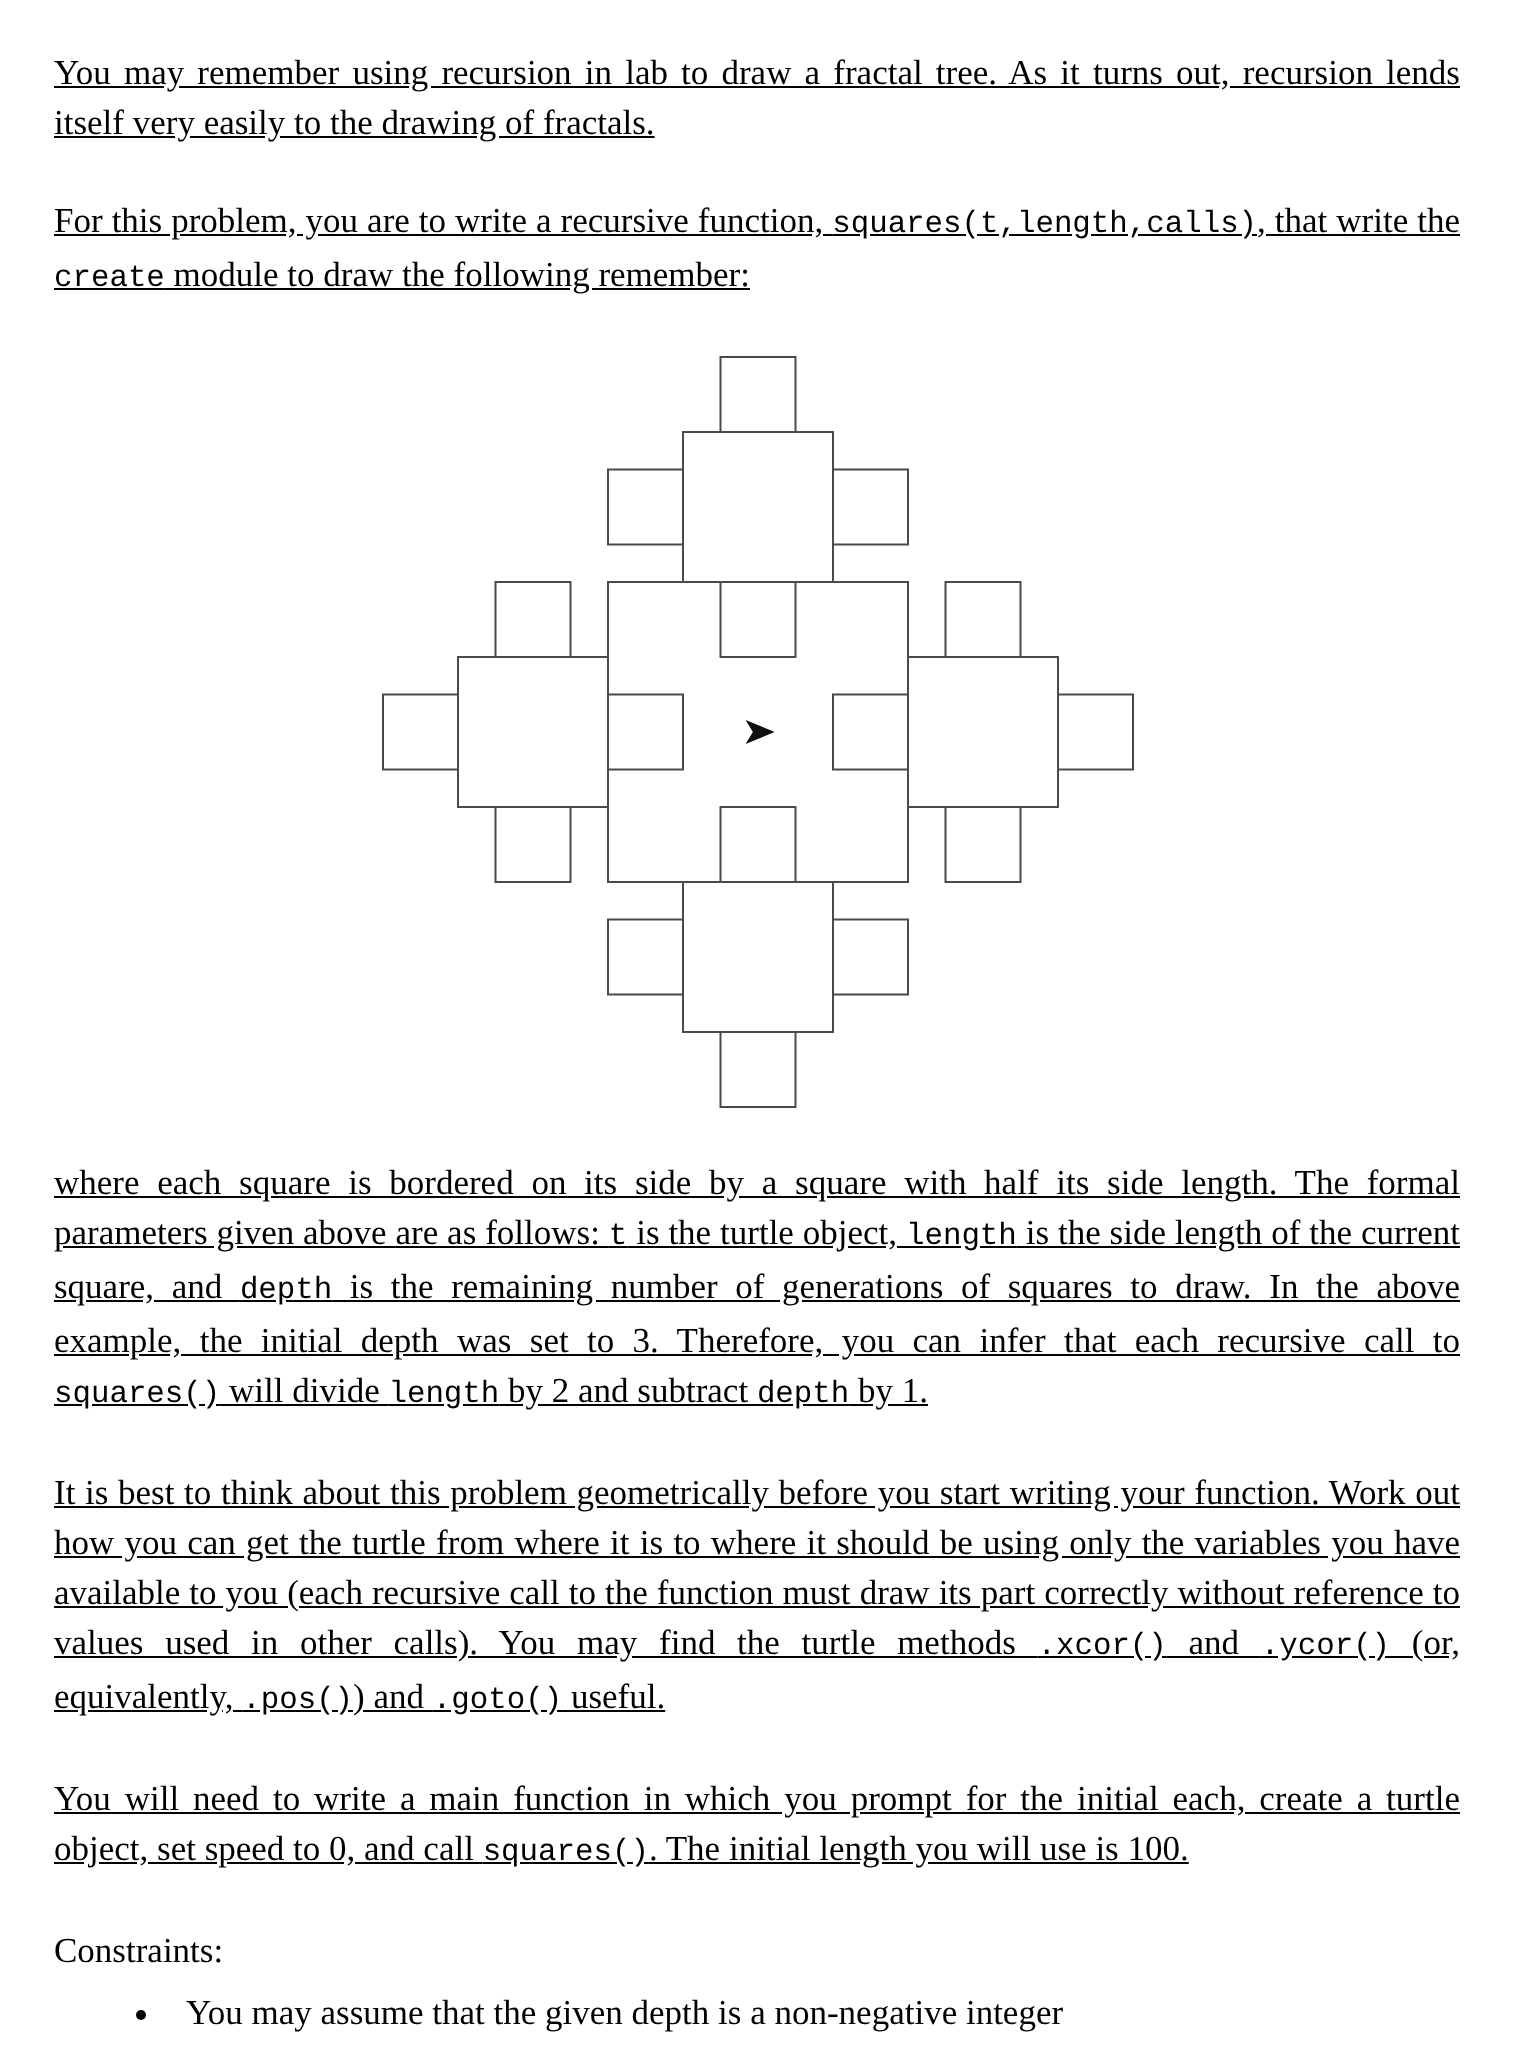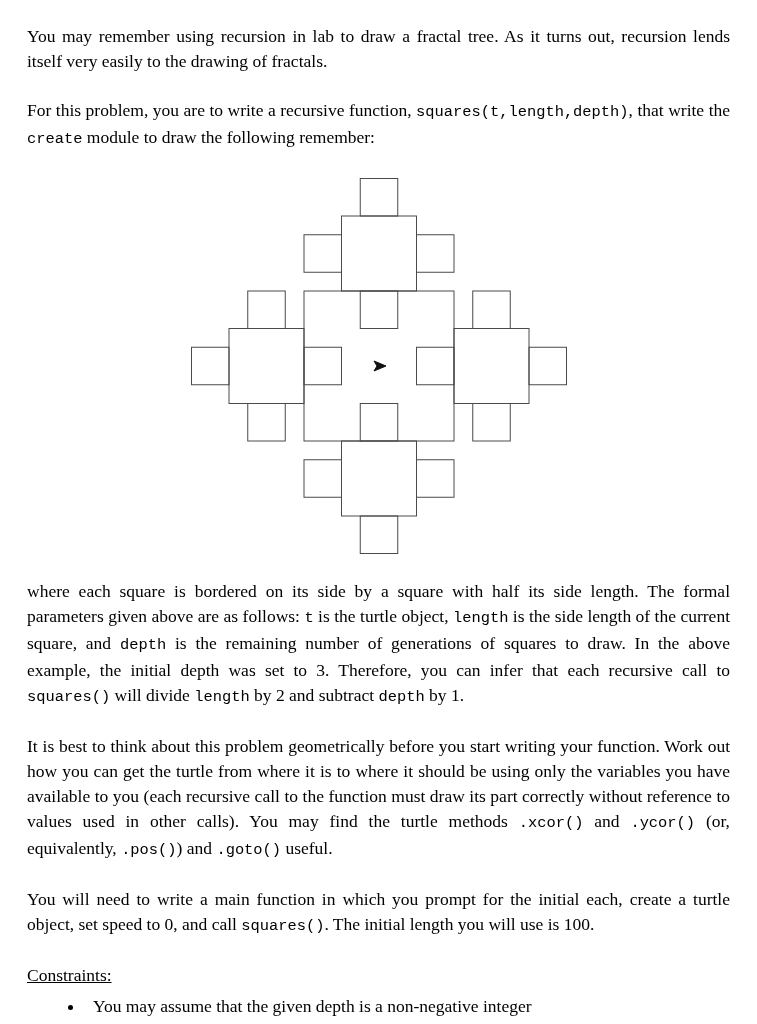--- a/index.html
+++ b/index.html
@@ -11,50 +11,51 @@
     color: #000000;
     font-family: "Liberation Serif", serif;
     font-size: 17.5px;
     line-height: 25px;
     padding: 24px 27px 10px 27px;
     overflow: hidden;
   }
   p.para {
     margin: 0 0 24px 0;
     text-align: justify;
+    text-decoration: underline;
   }
   .code {
     font-family: "Liberation Mono", "DejaVu Sans Mono", monospace;
     font-size: 0.88em;
     white-space: pre-wrap;
   }
   .figure {
     text-align: center;
     margin: 2px 0 16px 0;
   }
   .figure svg { display: inline-block; }
   .constraints-heading {
     margin: 0 0 6px 0;
   }
-  .underlined { text-decoration: underline; }
+  .underlined { }
   ul.constraints {
     margin: 0 0 0 0;
     padding-left: 58px;
   }
   ul.constraints li {
     margin: 0 0 2px 0;
     padding-left: 8px;
   }
 </style>
 </head>
 <body>
 
 <p class="para"><span>You may remember using recursion in lab to draw a fractal tree. As it turns out, recursion lends itself very easily to the drawing of fractals.</span></p>
 
-<p class="para"><span>For this problem, you are to write a recursive function, </span><span class="code">squares(t,length,depth)</span><span>, that write the </span><span class="code">create</span><span> module to draw the following remember:</span></p>
+<p class="para"><span>For this problem, you are to write a recursive function, </span><span class="code">squares(t,length,calls)</span><span>, that write the </span><span class="code">create</span><span> module to draw the following remember:</span></p>
 
 <div class="figure">
   <svg width="380" height="380" viewBox="0 0 380 380" xmlns="http://www.w3.org/2000/svg">
       <rect x="115" y="115" width="150" height="150" fill="none" stroke="#4a4a4a" stroke-width="1"></rect>
       <rect x="152.5" y="40" width="75" height="75" fill="none" stroke="#4a4a4a" stroke-width="1"></rect>
       <rect x="171.25" y="2.5" width="37.5" height="37.5" fill="none" stroke="#4a4a4a" stroke-width="1"></rect>
       <rect x="227.5" y="58.75" width="37.5" height="37.5" fill="none" stroke="#4a4a4a" stroke-width="1"></rect>
       <rect x="171.25" y="115" width="37.5" height="37.5" fill="none" stroke="#4a4a4a" stroke-width="1"></rect>
       <rect x="115" y="58.75" width="37.5" height="37.5" fill="none" stroke="#4a4a4a" stroke-width="1"></rect>
       <rect x="265" y="152.5" width="75" height="75" fill="none" stroke="#4a4a4a" stroke-width="1"></rect>

